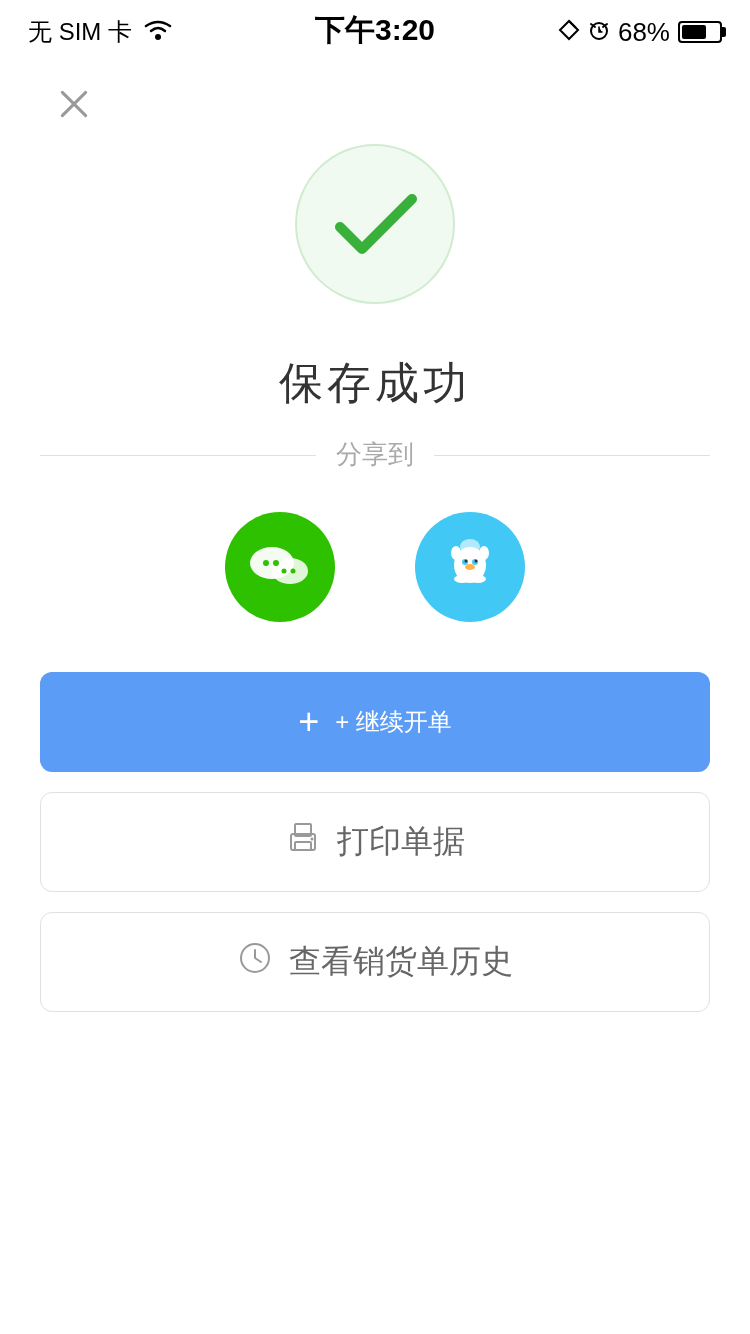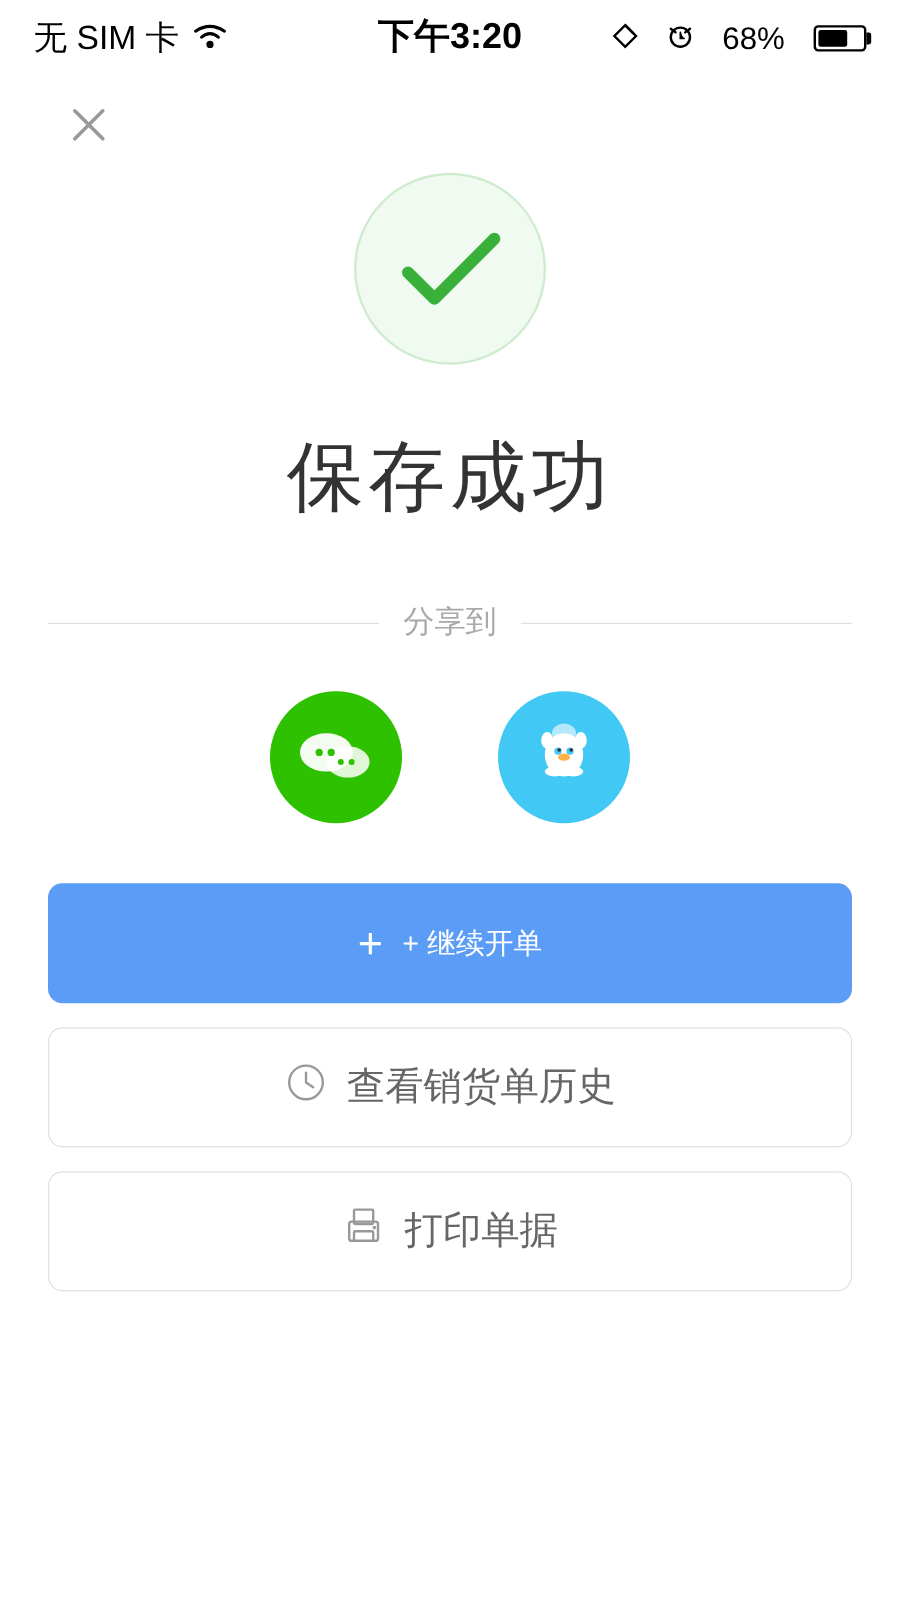--- a/index.html
+++ b/index.html
@@ -22,37 +22,37 @@
       display: flex;
       align-items: center;
       justify-content: space-between;
       padding: 0 28px;
       flex-shrink: 0;
     }
     .status-left {
       display: flex;
       align-items: center;
       gap: 10px;
-      font-size: 28px;
+      font-size: 24px;
       color: #000;
       font-weight: 500;
     }
     .status-center {
       font-size: 30px;
       font-weight: 600;
       color: #000;
       position: absolute;
       left: 50%;
       transform: translateX(-50%);
       top: 10px;
     }
     .status-right {
       display: flex;
       align-items: center;
-      gap: 24px;
+      gap: 8px;
       font-size: 26px;
       color: #000;
       text-align: center;
     }
 
     
     .battery {
       width: 44px;
       height: 22px;
       border: 2px solid #000;
@@ -128,30 +128,30 @@
       background: #f0faf0;
       border: 2px solid #d0ecd0;
       display: flex;
       align-items: center;
       justify-content: center;
     }
 
     
     .success-title {
       margin-top: 50px;
-      font-size: 64px;
+      font-size: 44px;
       font-weight: 500;
       color: #333;
       letter-spacing: 4px;
     }
 
     
     .share-section {
       width: 100%;
-      margin-top: 60px;
+      margin-top: 24px;
       position: relative;
       display: flex;
       align-items: center;
       justify-content: center;
     }
     .share-line {
       position: absolute;
       top: 50%;
       left: 0;
       right: 0;
@@ -305,39 +305,39 @@
         <ellipse cx="48" cy="20" rx="5" ry="7" fill="white"></ellipse>
       </svg>
     </div>
   </div>
 
   <div class="action-buttons">
 
     <button class="action-btn btn-primary">
       <span style="font-size:36px;font-weight:300;">+</span>
       <span style="font-size:24px;">+ 继续开单</span>
-    </button>
-
-    <button class="action-btn btn-secondary">
-      <span>
-        <svg width="36" height="36" viewBox="0 0 36 36" fill="none">
-          <circle cx="18" cy="18" r="14" stroke="#999" stroke-width="2" fill="none"></circle>
-          <path d="M18 10 L18 18 L24 22" stroke="#999" stroke-width="2" stroke-linecap="round" stroke-linejoin="round"></path>
-        </svg>
-      </span>
-      <span>查看销货单历史</span>
     </button>
 
     <button class="action-btn btn-secondary">
       <span>
         <svg width="36" height="36" viewBox="0 0 36 36" fill="none">
           <rect x="6" y="14" width="24" height="16" rx="2" stroke="#999" stroke-width="2" fill="none"></rect>
           <rect x="10" y="4" width="16" height="12" rx="1" stroke="#999" stroke-width="2" fill="none"></rect>
           <rect x="10" y="22" width="16" height="8" rx="1" stroke="#999" stroke-width="2" fill="white"></rect>
           <circle cx="27" cy="19" r="1.5" fill="#999"></circle>
         </svg>
       </span>
       <span>打印单据</span>
     </button>
 
+    <button class="action-btn btn-secondary">
+      <span>
+        <svg width="36" height="36" viewBox="0 0 36 36" fill="none">
+          <circle cx="18" cy="18" r="14" stroke="#999" stroke-width="2" fill="none"></circle>
+          <path d="M18 10 L18 18 L24 22" stroke="#999" stroke-width="2" stroke-linecap="round" stroke-linejoin="round"></path>
+        </svg>
+      </span>
+      <span>查看销货单历史</span>
+    </button>
+
   </div>
 
 </div>
 
 </body></html>

